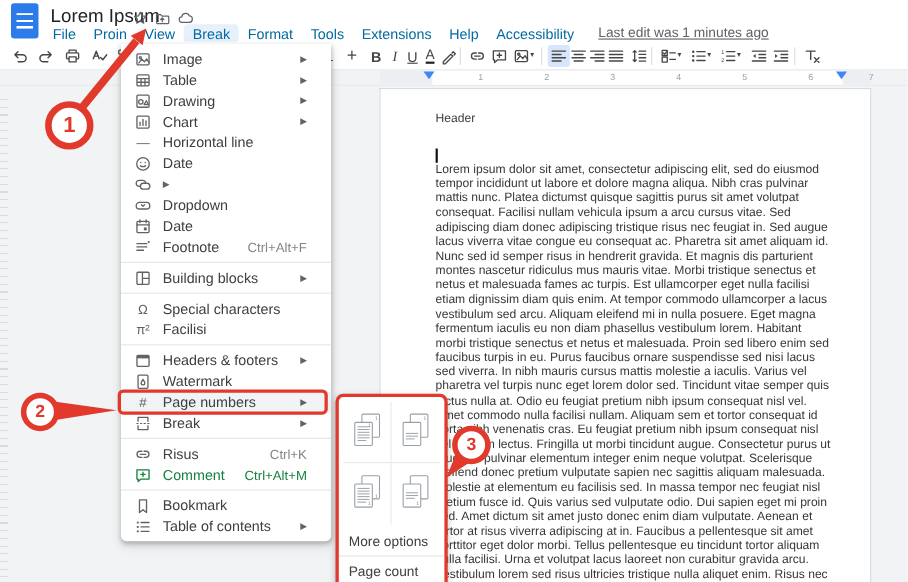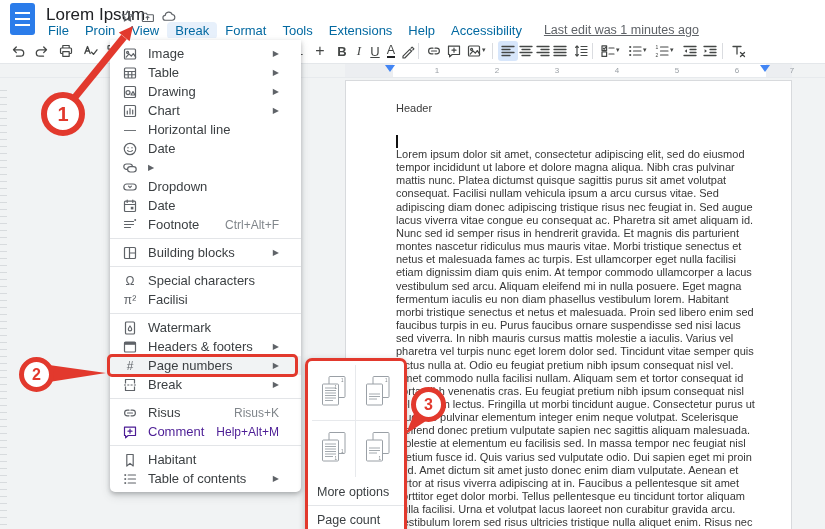--- a/index.html
+++ b/index.html
@@ -62,21 +62,21 @@
           box-shadow:0 2px 4px rgba(60,64,67,.3), 0 4px 10px rgba(60,64,67,.15); }
   .mi { height:19px; display:flex; align-items:center; padding:0 22px 0 12px; gap:10px;
         font-size:13px; color:#3c4043; }
   .mi.hover { background:#f1f3f4; }
   .mi-ico { width:16px; height:16px; display:flex; align-items:center; justify-content:center;
             color:#5f6368; font-size:12px; flex:0 0 16px; }
   .mi-label { flex:1; white-space:nowrap; }
   .mi-short { font-size:12px; color:#80868b; }
   .mi-arr { font-size:8px; color:#5f6368; }
   .mi-arr:before { content:"\25B6"; }
-  .mi.disabled, .mi.disabled .mi-ico, .mi.disabled .mi-short { color:#4c1d95; }
+  .mi.disabled, .mi.disabled .mi-ico, .mi.disabled .mi-short { color:#15803d; }
   .mdiv { height:1px; background:#e3e5e8; margin:4px 0; }
 
   
   .pn-outline { left:107px; top:354px; width:191px; height:23px; border:3px solid #e2392d;
                 border-radius:5px; z-index:6; pointer-events:none; }
   .submenu { left:305px; top:358px; width:102px; height:184px; background:#fff;
              border:3px solid #e2392d; border-radius:7px; z-index:6; overflow:hidden;
              box-shadow:0 2px 6px rgba(60,64,67,.3);text-align:right; }
   .pn-grid { display:grid; grid-template-columns:1fr 1fr; margin:4px 4px 0 4px; }
   .pn-cell { height:56px; display:flex; align-items:center; justify-content:center; }
@@ -618,33 +618,33 @@
       <span class="mi-label">Special characters</span>
     </div>
   <div class="mi">
       <span class="mi-ico">π²</span>
       <span class="mi-label">Facilisi</span>
     </div>
   <div class="mdiv"></div>
   <div class="mi">
       <span class="mi-ico">
         <svg class="ic">
+          <use href="#i-hf"></use>
+        </svg>
+      </span>
+      <span class="mi-label">Headers &amp; footers</span>
+      <span class="mi-arr"></span>
+    </div>
+  <div class="mi">
+      <span class="mi-ico">
+        <svg class="ic">
           <use href="#i-watermark"></use>
         </svg>
       </span>
       <span class="mi-label">Watermark</span>
-    </div>
-  <div class="mi">
-      <span class="mi-ico">
-        <svg class="ic">
-          <use href="#i-hf"></use>
-        </svg>
-      </span>
-      <span class="mi-label">Headers &amp; footers</span>
-      <span class="mi-arr"></span>
     </div>
   <div class="mi hover">
       <span class="mi-ico">#</span>
       <span class="mi-label">Page numbers</span>
       <span class="mi-arr"></span>
     </div>
   <div class="mi">
       <span class="mi-ico">
         <svg class="ic">
           <use href="#i-break"></use>
@@ -654,39 +654,39 @@
       <span class="mi-arr"></span>
     </div>
   <div class="mdiv"></div>
   <div class="mi">
       <span class="mi-ico">
         <svg class="ic">
           <use href="#i-link"></use>
         </svg>
       </span>
       <span class="mi-label">Risus</span>
-      <span class="mi-short">Risus+K</span>
+      <span class="mi-short">Ctrl+K</span>
     </div>
   <div class="mi disabled">
       <span class="mi-ico">
         <svg class="ic">
           <use href="#i-comment"></use>
         </svg>
       </span>
       <span class="mi-label">Comment</span>
-      <span class="mi-short">Help+Alt+M</span>
+      <span class="mi-short">Ctrl+Alt+M</span>
     </div>
   <div class="mdiv"></div>
   <div class="mi">
       <span class="mi-ico">
         <svg class="ic">
           <use href="#i-bookmark"></use>
         </svg>
       </span>
-      <span class="mi-label">Habitant</span>
+      <span class="mi-label">Bookmark</span>
     </div>
   <div class="mi">
       <span class="mi-ico">
         <svg class="ic">
           <use href="#i-toc"></use>
         </svg>
       </span>
       <span class="mi-label">Table of contents</span>
       <span class="mi-arr"></span>
     </div>

